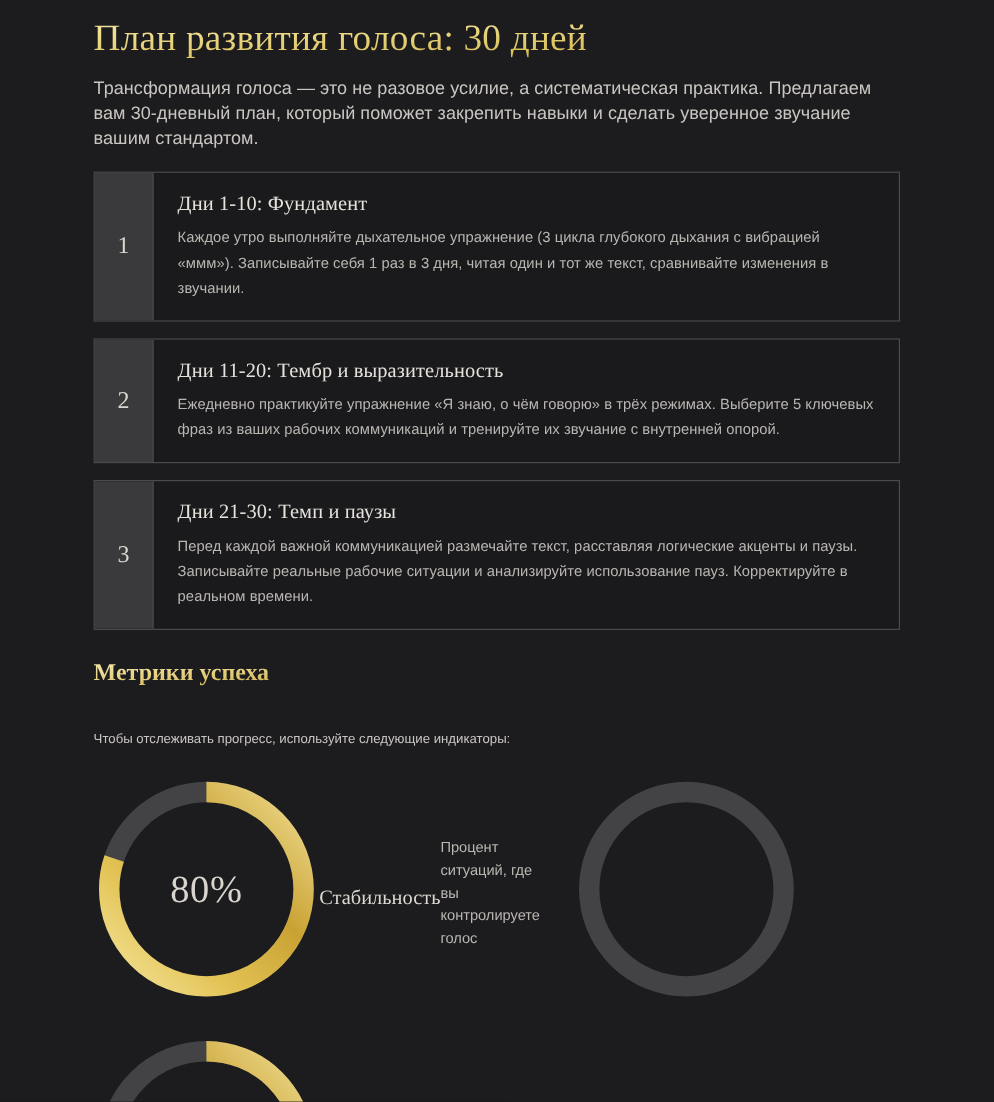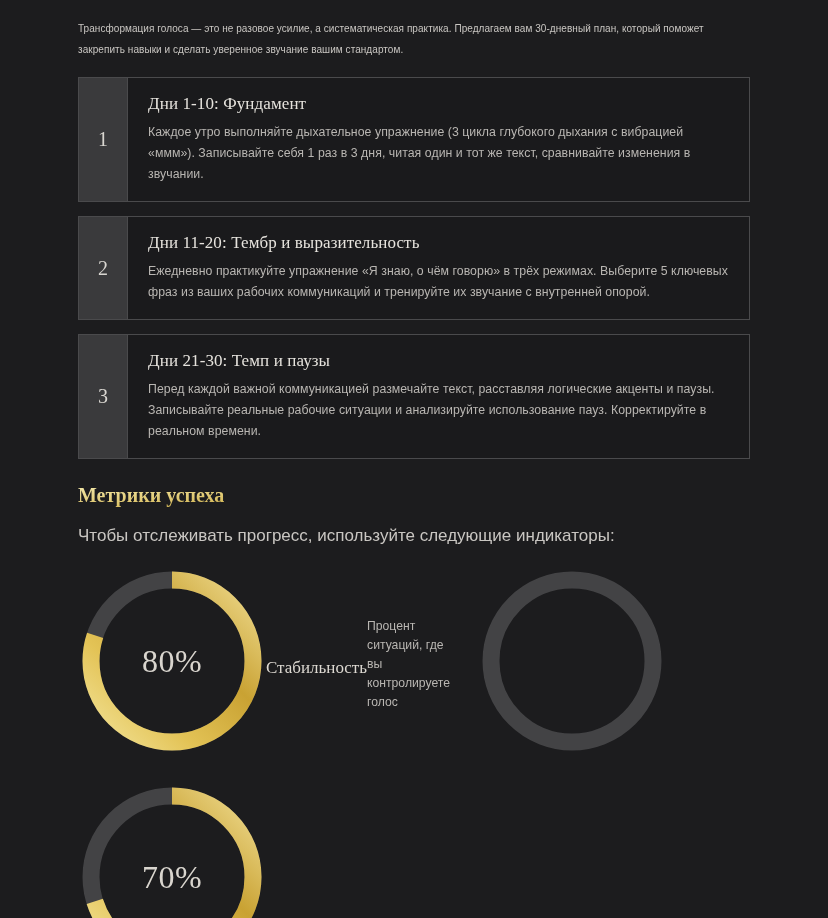--- a/index.html
+++ b/index.html
@@ -23,22 +23,22 @@
     background:linear-gradient(178deg,#f6edb0 0%,#eedd8e 38%,#d8bf57 72%,#c7a63a 100%);
     -webkit-background-clip:text;
     background-clip:text;
     color:transparent;
     -webkit-text-fill-color:transparent;
     white-space:nowrap;
   }
 
   
   .intro {
-    margin-top:18px;
-    font-size:10px;
+    margin-top:8px;
+    font-size:15px;
     line-height:21px;
     color:#c9c6c2;
     max-width:665px;
     letter-spacing:.06px;
   }
 
   
   .steps { margin-top:17px; display:flex; flex-direction:column; gap:14px; }
   .step {
     display:flex;
@@ -80,22 +80,22 @@
     font-size:20px;
     line-height:26px;
     background:linear-gradient(176deg,#f4ecb4 0%,#e8d587 45%,#cfb04a 100%);
     -webkit-background-clip:text;
     background-clip:text;
     color:transparent;
     -webkit-text-fill-color:transparent;
     display:inline-block;
   }
   .metrics-sub {
-    margin-top:18px;
-    font-size:17px;
+    margin-top:32px;
+    font-size:11px;
     line-height:20px;
     color:#c9c6c2;
   }
 
   .metrics-grid {
     margin-top:21px;
     display:grid;
     grid-template-columns:1fr 1fr;
     column-gap:28px;
     row-gap:28px;
@@ -131,20 +131,21 @@
     color:#b9b6b2;
     text-align:left;
     min-height:19px;
   }
 </style>
 </head>
 <body>
 
 <div class="page">
 
+  <h1 class="title">План развития голоса: 30 дней</h1>
 
   <p class="intro">Трансформация голоса — это не разовое усилие, а систематическая практика. Предлагаем вам 30-дневный план, который поможет закрепить навыки и сделать уверенное звучание вашим стандартом.</p>
 
   <div class="steps">
 
     <div class="step">
       <div class="step-num">1</div>
       <div class="step-body">
         <div class="step-title">Дни 1-10: Фундамент</div>
         <div class="step-text">Каждое утро выполняйте дыхательное упражнение (3 цикла глубокого дыхания с вибрацией «ммм»). Записывайте себя 1 раз в 3 дня, читая один и тот же текст, сравнивайте изменения в звучании.</div>

